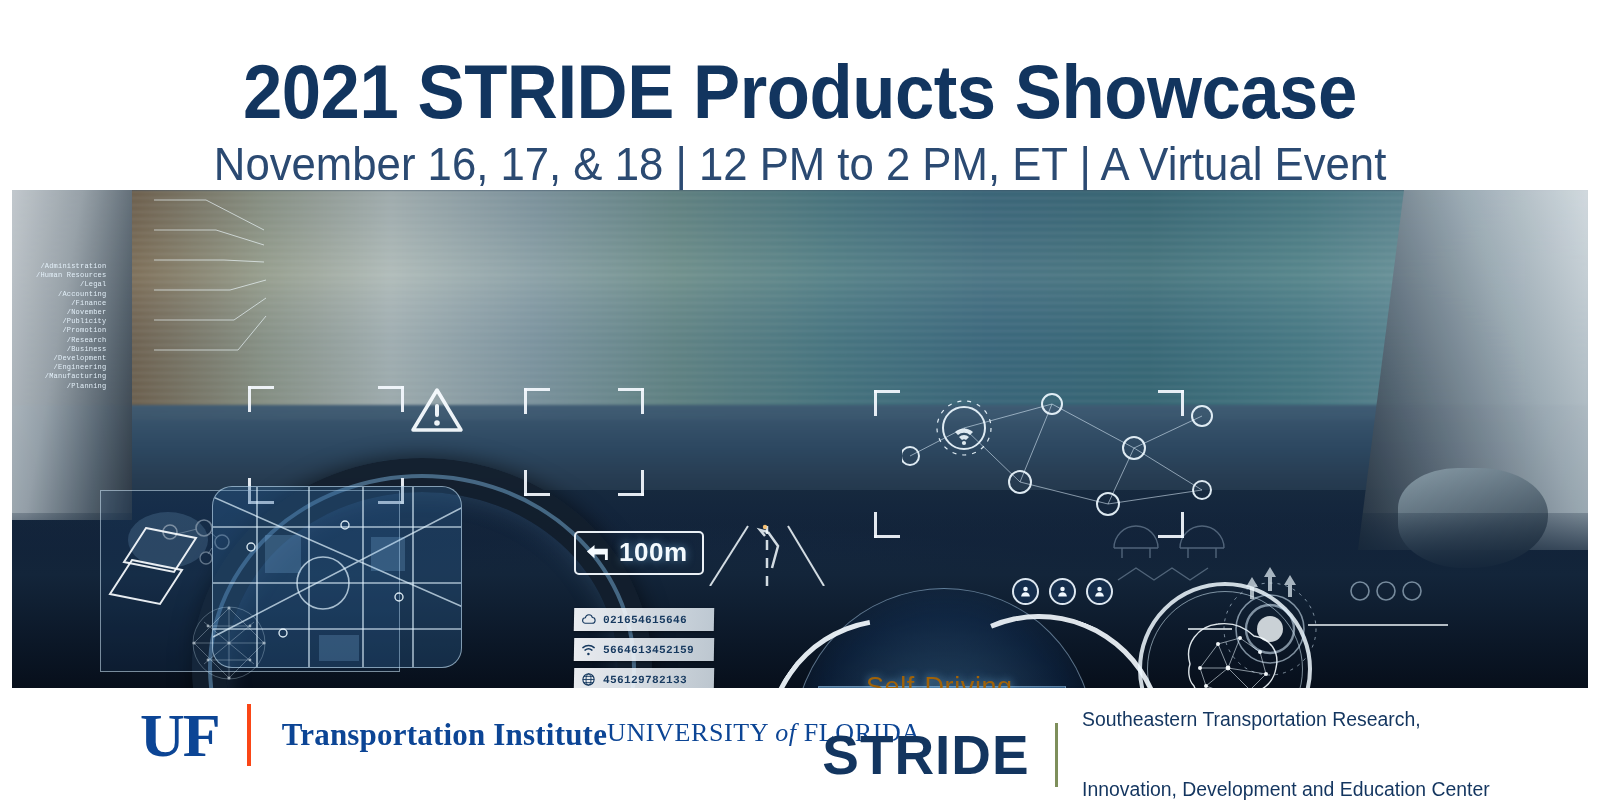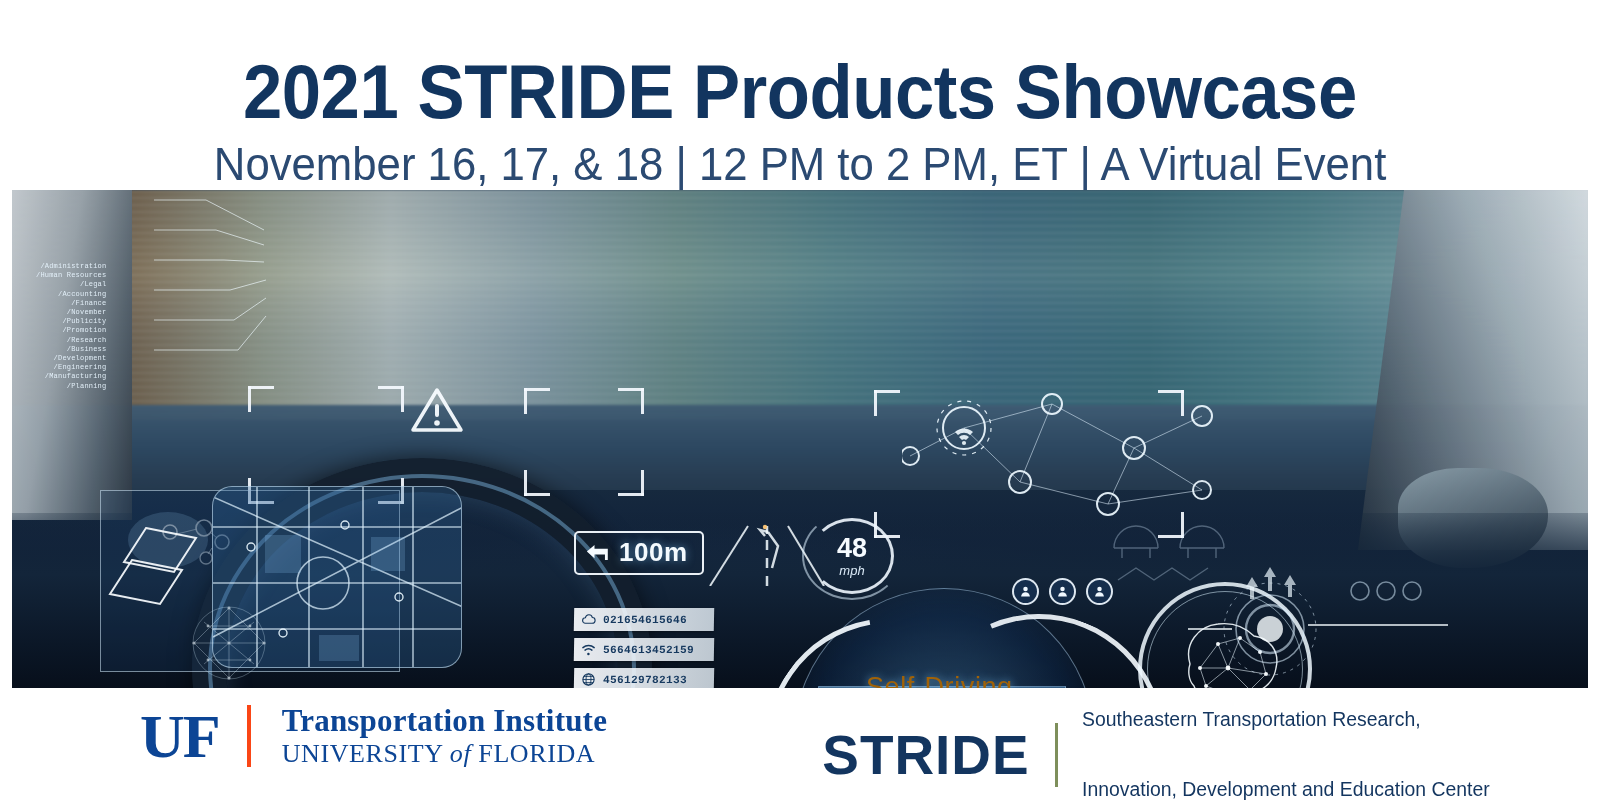--- a/index.html
+++ b/index.html
@@ -258,21 +258,21 @@
   }
   .uf-logo{
     position:absolute; left:140px; top:16px; display:flex; align-items:center; gap:16px;
   }
   .uf-mark{
     font-family:"Liberation Serif", serif;
     font-size:62px; font-weight:700; color:#0C4595; letter-spacing:-2px;
     line-height:1; padding-right:12px;
   }
   .uf-bar{ width:4px; height:62px; background:#FA4616; margin-right:15px; }
-  .uf-words{ display:flex; flex-direction:column; justify-content:center; }
+  .uf-words{ display:flex; flex-direction:row; justify-content:center; }
   .uf-l1{
     font-family:"Liberation Serif", serif; font-size:31px; font-weight:700;
     color:#0C4595; line-height:1.12; letter-spacing:0.2px;
   }
   .uf-l2{
     font-family:"Liberation Serif", serif; font-size:26px; font-weight:400;
     color:#0C4595; line-height:1.15; letter-spacing:0.6px;
   }
   .uf-l2 em{ font-style:italic; }
 
@@ -468,26 +468,20 @@
         <g stroke="rgba(245,251,255,0.85)" fill="none" stroke-width="2">
           <path d="M8 66 L46 6"></path>
           <path d="M122 66 L86 6"></path>
           <path d="M65 66 L65 56 M65 48 L65 38 M65 30 L65 20 M65 14 L65 6" stroke-width="2.5"></path>
           <path d="M66 12 L58 10 L63 16 M66 12 L76 26 L70 48" stroke-width="2.5"></path>
         </g>
         <circle cx="63" cy="7" r="2.2" fill="rgba(255,200,120,0.95)"></circle>
       </svg>
     </div>
 
-    <div class="speedo">
-      <div class="speedo-ring"></div>
-      <div class="speedo-ring2"></div>
-      <div class="speedo-val">48</div>
-      <div class="speedo-unit">mph</div>
-    </div>
 
     <div class="data-connect">
       <svg viewBox="0 0 120 190" width="120" height="190">
         <g stroke="rgba(240,250,255,0.65)" stroke-width="1" fill="none">
           <path d="M0 10 L52 10 L110 40 M0 40 L62 40 L110 55 M0 70 L70 70 L110 72
                    M0 100 L76 100 L112 90 M0 130 L80 130 L112 108 M0 160 L84 160 L112 126"></path>
         </g>
       </svg>
     </div>
     <div class="data-rows" id="dataRows">

